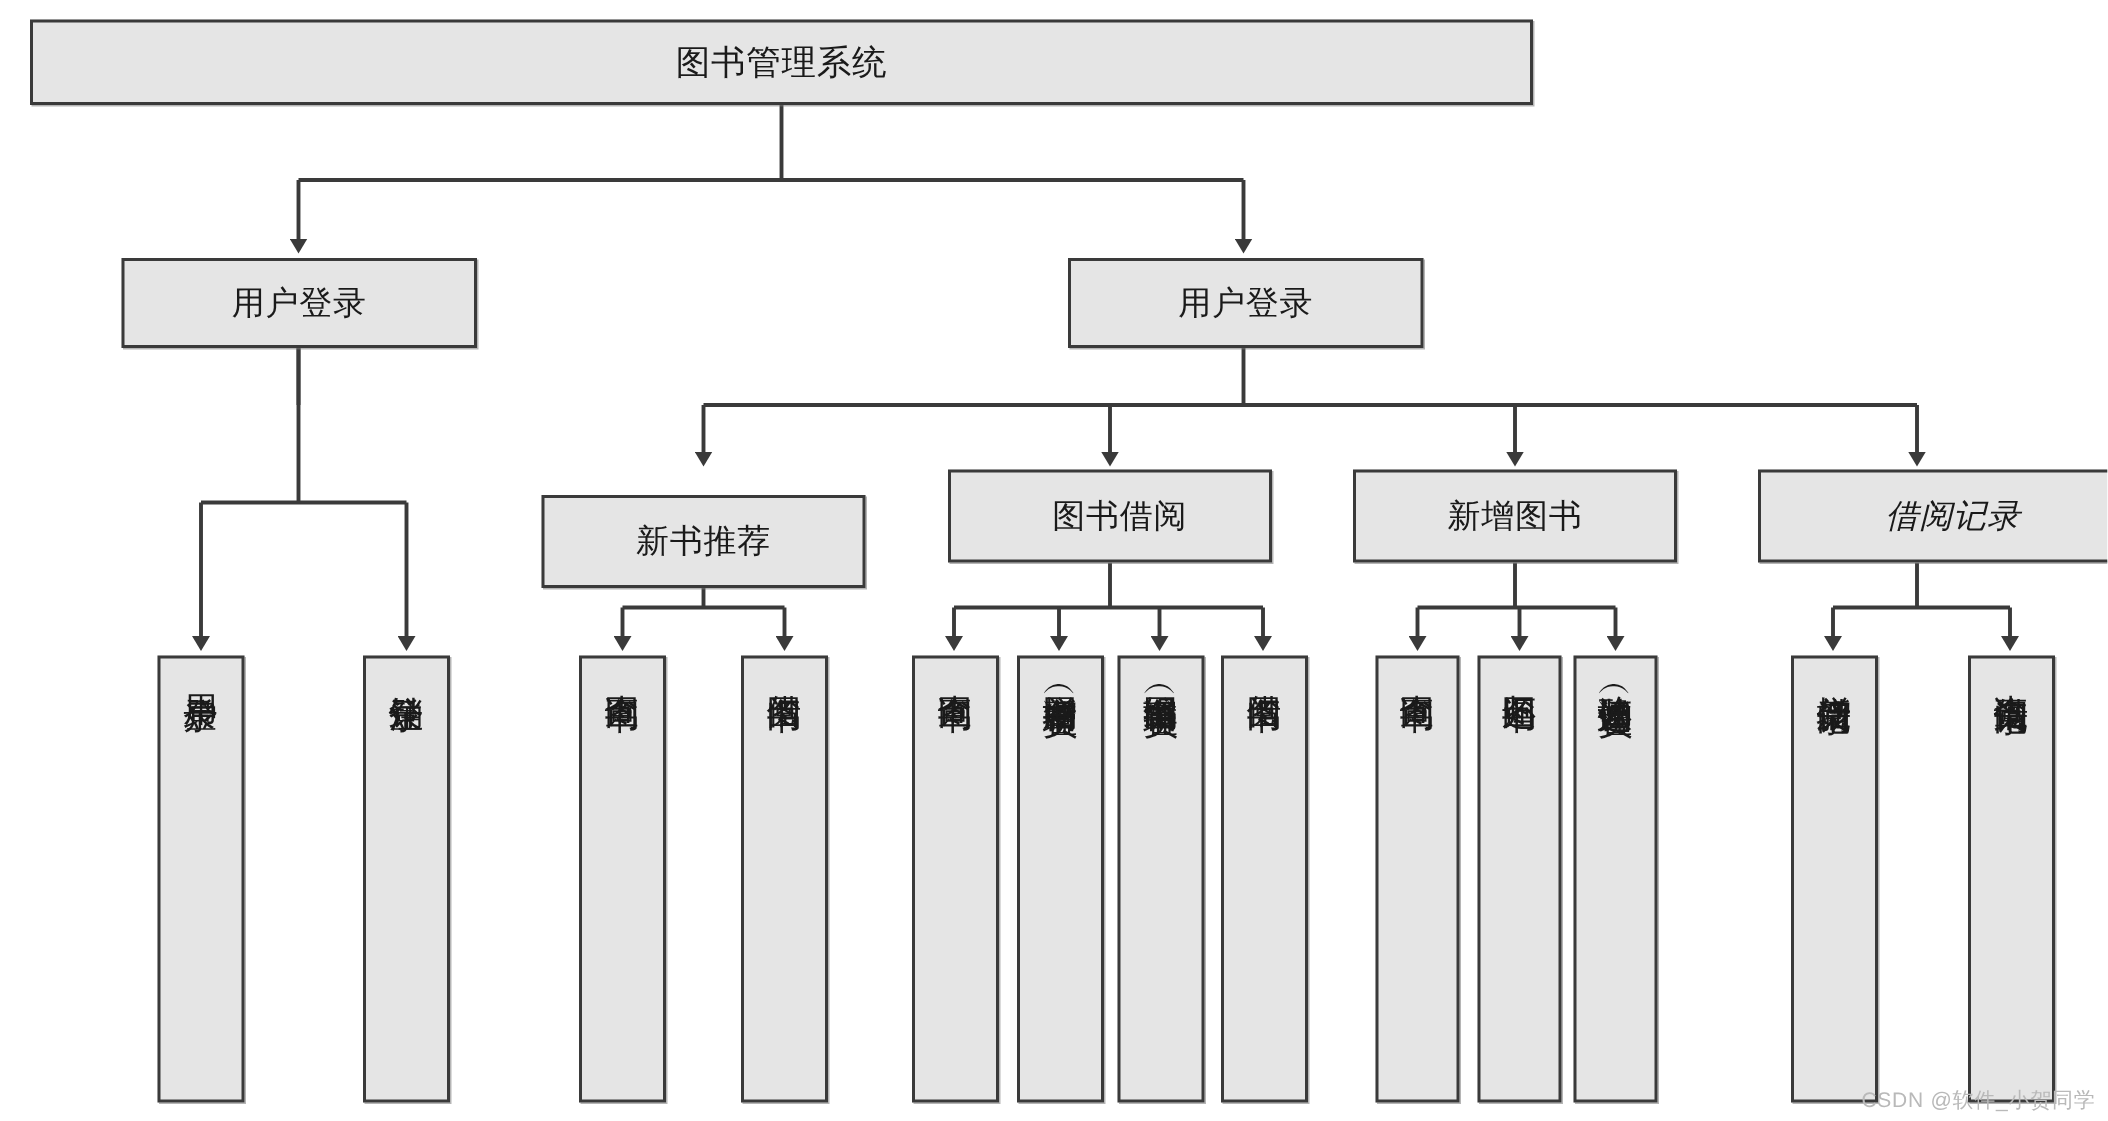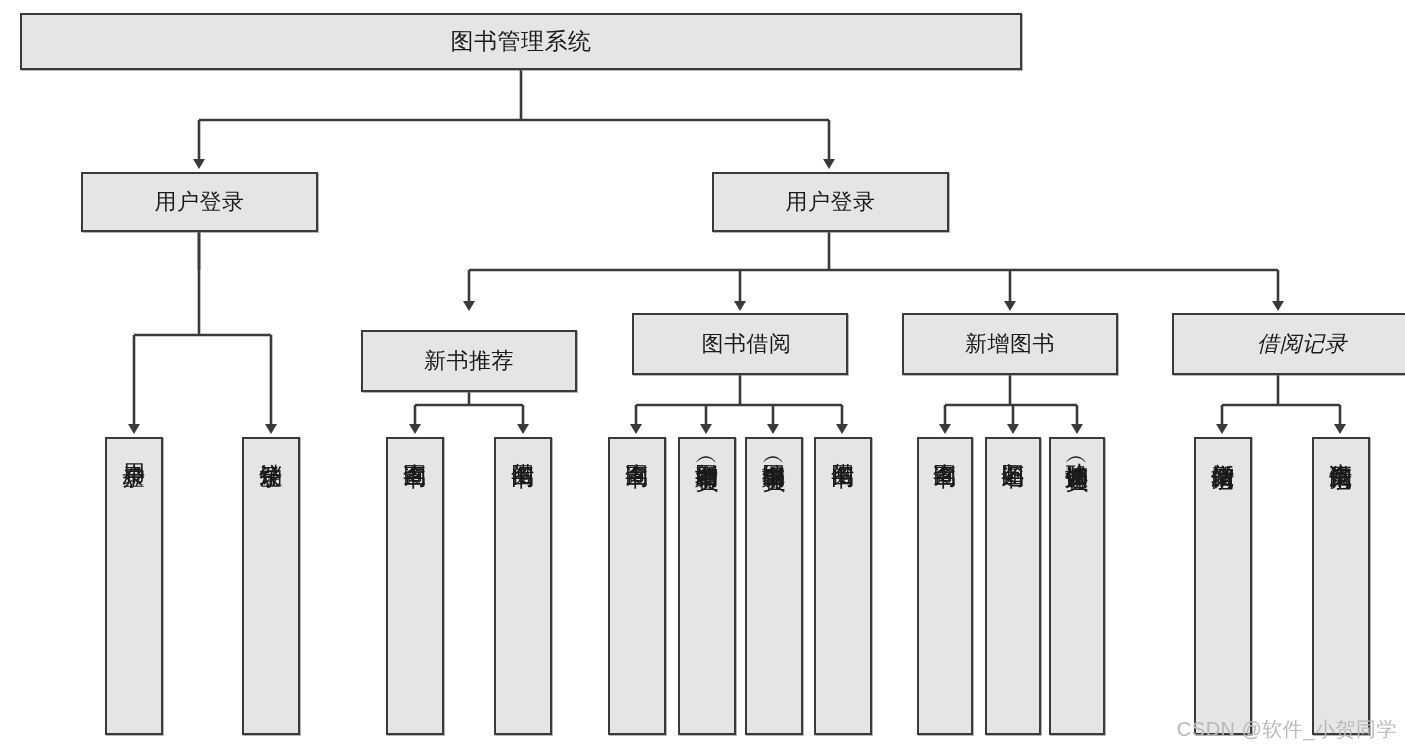--- a/index.html
+++ b/index.html
@@ -63,21 +63,21 @@
     text-orientation: upright;
     line-height: 1.06;
     letter-spacing: 1px;
     white-space: nowrap;
     -webkit-writing-mode: vertical-rl;
   }
   #watermark {
     position: absolute;
     right: 8px;
     bottom: 4px;
-    font-size: 20px;
+    font-size: 14px;
     color: #b9b9b9;
     letter-spacing: 0.5px;
     user-select: none;
     white-space: nowrap;
   }
 </style>
 </head>
 <body>
 
 <div id="canvas">

